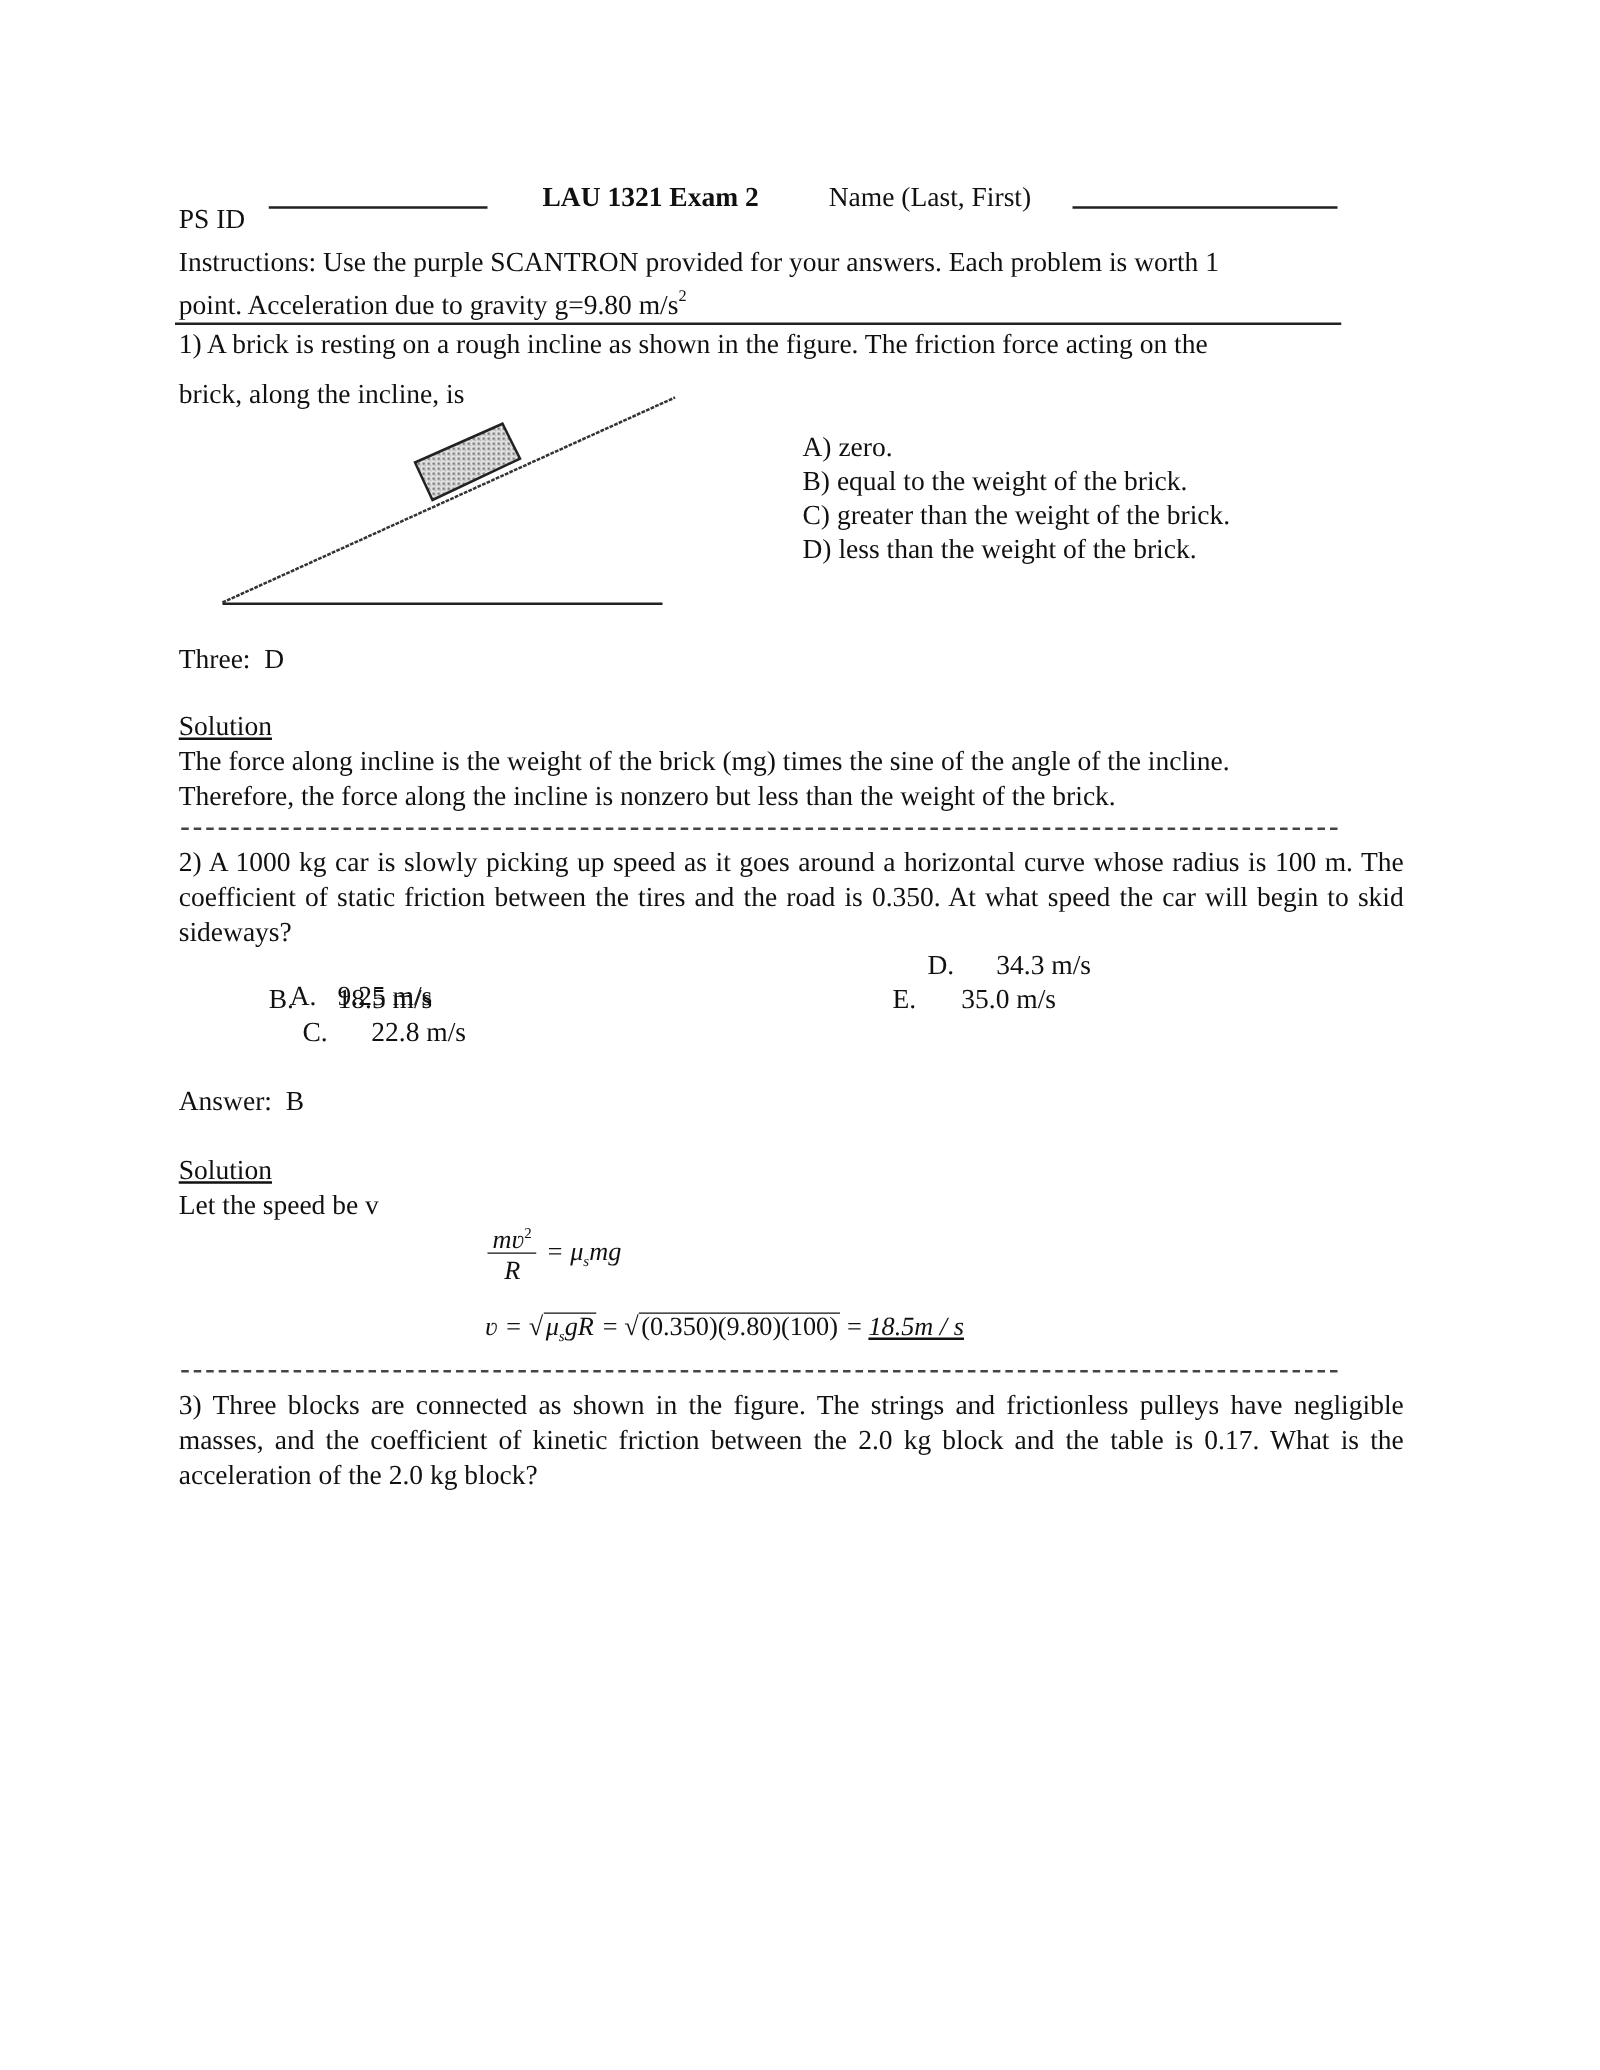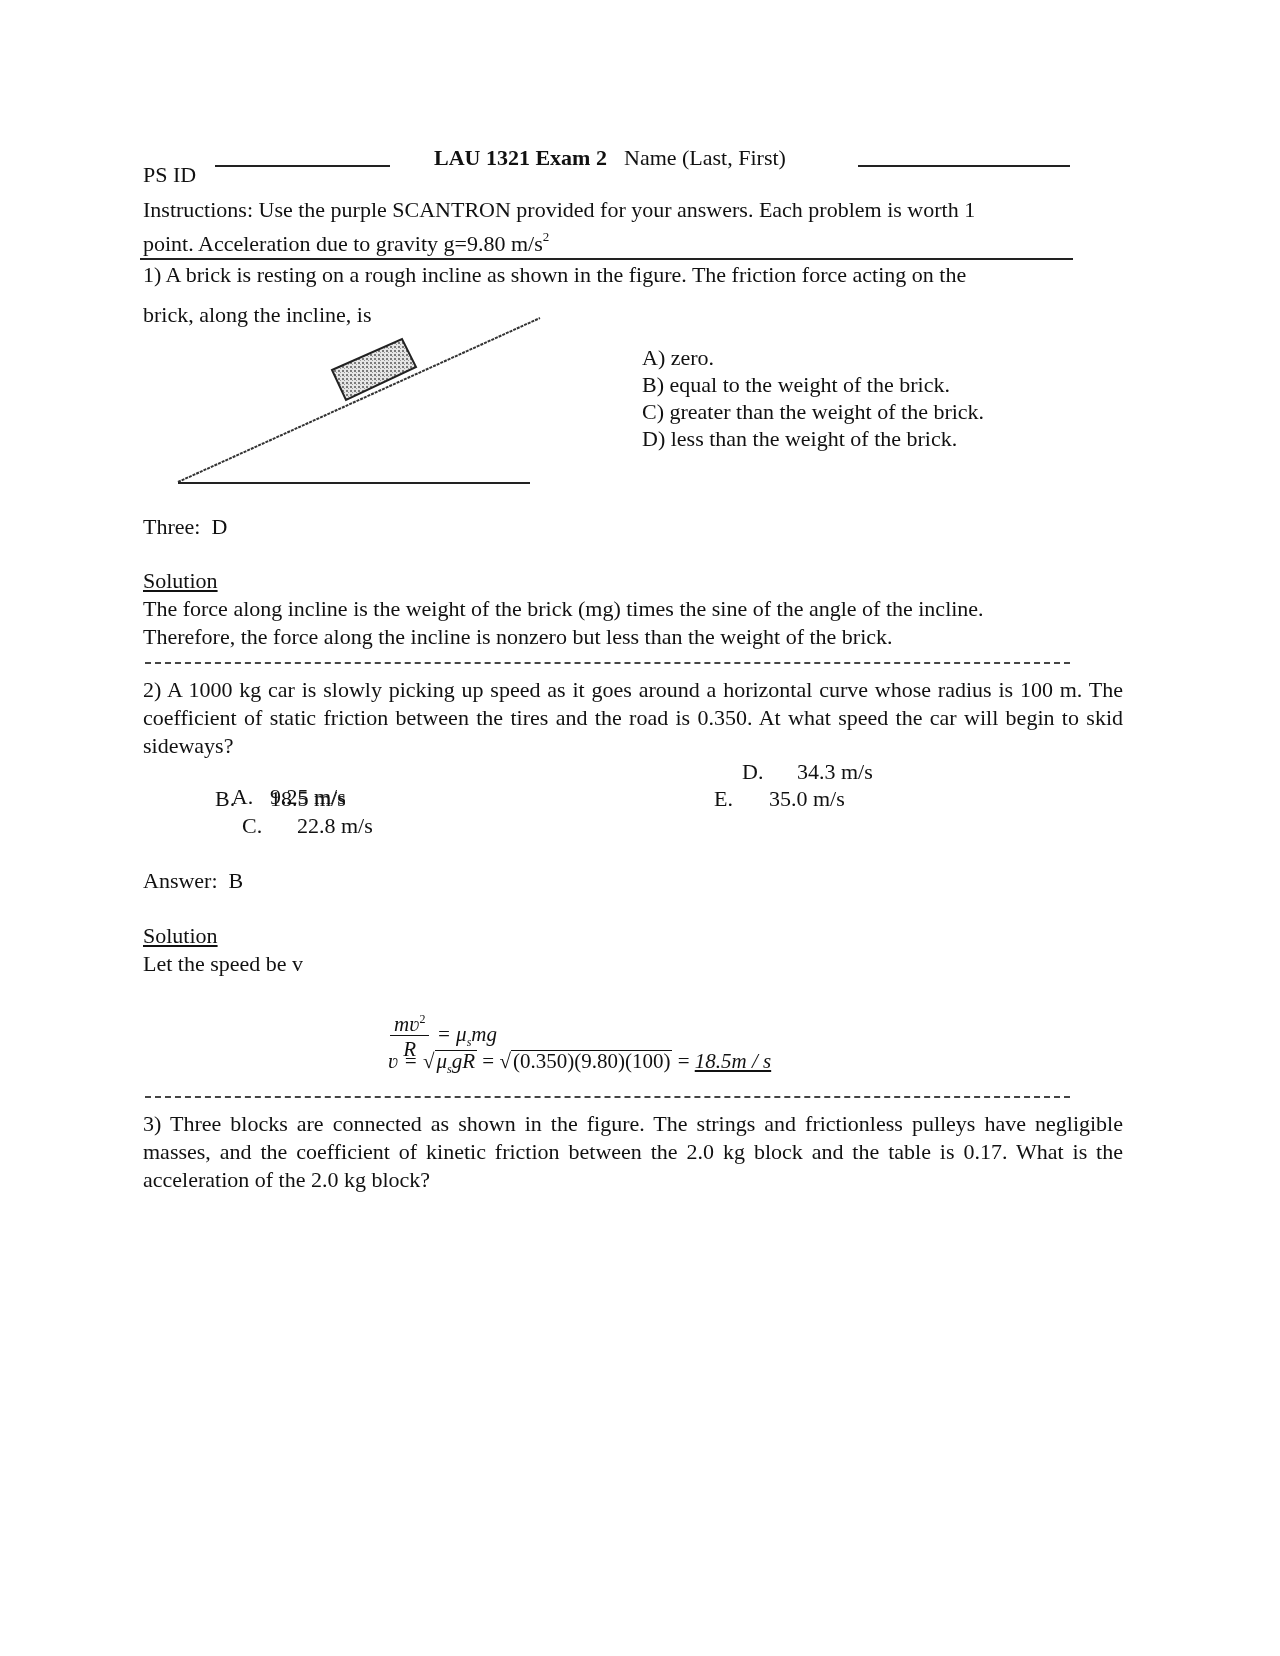--- a/index.html
+++ b/index.html
@@ -17,21 +17,21 @@
   .frac { display: inline-block; vertical-align: middle; text-align: center; }
   .frac .num { display: block; border-bottom: 1.5px solid #111; padding: 0 4px; }
   .frac .den { display: block; }
 </style>
 </head>
 <body>
 
 <div class="abs" style="left:143px; top:164px;">PS ID</div>
 <div class="abs blank" style="left:215px; top:165px; width:175px;"></div>
 <div class="abs" style="left:434px; top:147px; font-weight:bold;">LAU 1321 Exam 2</div>
-<div class="abs" style="left:624px; top:147px;text-align:right;">Name (Last, First)</div>
+<div class="abs" style="left:663px; top:147px;text-align:right;">Name (Last, First)</div>
 <div class="abs blank" style="left:858px; top:165px; width:212px;"></div>
 
 <div class="abs" style="left:143px; top:199px;">Instructions: Use the purple SCANTRON provided for your answers. Each problem is worth 1</div>
 <div class="abs" style="left:143px; top:230px;"><span>point. Acceleration due to gravity g=9.80 m/s</span><sup style="font-size:13px; vertical-align: 10px;">2</sup></div>
 <div class="hr-solid" style="top:258px; left:140px; width:933px;"></div>
 
 <div class="abs" style="left:143px; top:264px;text-align:center;">1) A brick is resting on a rough incline as shown in the figure. The friction force acting on the</div>
 <div class="abs" style="left:143px; top:304px;font-family:Liberation Serif, serif;">brick, along the incline, is</div>
 
 <svg style="position:absolute; left:170px; top:310px;" width="380" height="180">
@@ -63,21 +63,21 @@
 <div class="abs" style="left:215px; top:786px;text-align:center;"><span class="opt-label">A.</span><span>9.25 m/s</span></div>
 <div class="abs" style="left:215px; top:788px;"><span class="opt-label">B.</span><span>18.5 m/s</span></div>
 <div class="abs" style="left:215px; top:815px;margin-left:27px;"><span class="opt-label">C.</span><span>22.8 m/s</span></div>
 <div class="abs" style="left:714px; top:761px;margin-left:28px;"><span class="opt-label">D.</span><span>34.3 m/s</span></div>
 <div class="abs" style="left:714px; top:788px;"><span class="opt-label">E.</span><span>35.0 m/s</span></div>
 
 <div class="abs" style="left:143px; top:870px; white-space:pre;">Answer:  B</div>
 <div class="abs u" style="left:143px; top:925px;">Solution</div>
 <div class="abs" style="left:143px; top:953px;">Let the speed be v</div>
 
-<div class="abs math" style="left:390px; top:980px; font-size:21px;margin-top:33px;">
+<div class="abs math" style="left:390px; top:980px; font-size:21px;">
   <span class="frac">
     <span class="num"><span>mʋ</span><sup style="font-size:12px; font-style:normal;">2</sup></span>
     <span class="den" style="padding-top:3px;">R</span>
   </span>
   <span style="margin-left:2px;"><span>= μ</span><sub style="font-size:12px;">s</sub><span>mg</span></span>
 </div>
 
 <div class="abs math" style="left:388px; top:1050px; font-size:21px;">
   <span>ʋ =</span>
   <span style="font-style:normal;">√</span><span class="sqrt"><span>μ</span><sub style="font-size:12px;">s</sub><span>gR</span></span>

